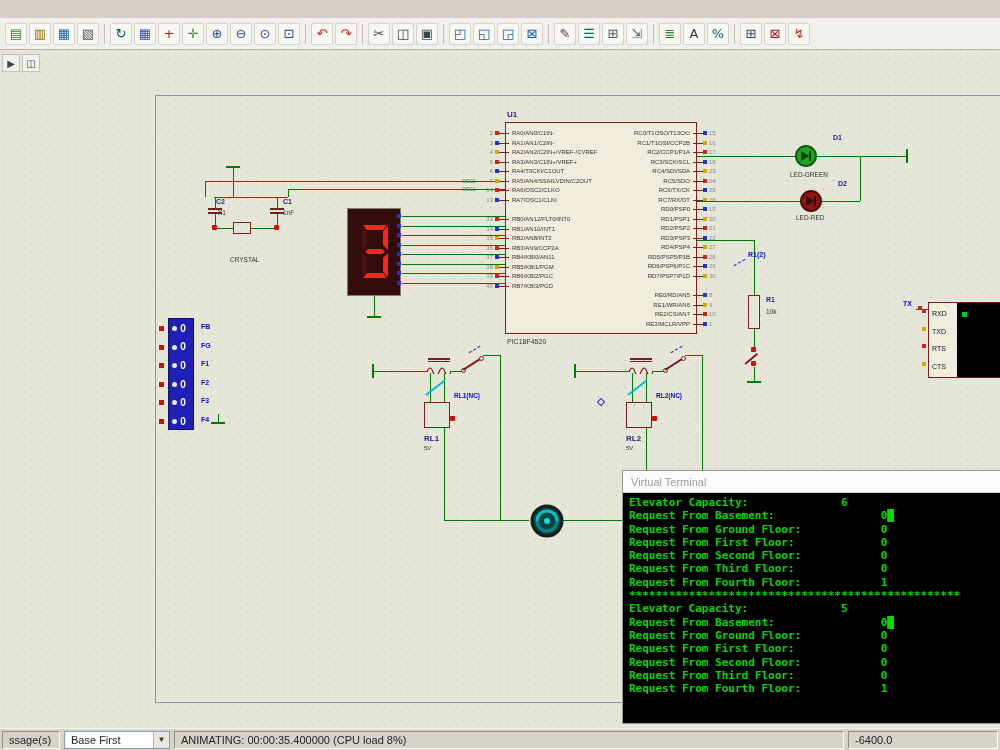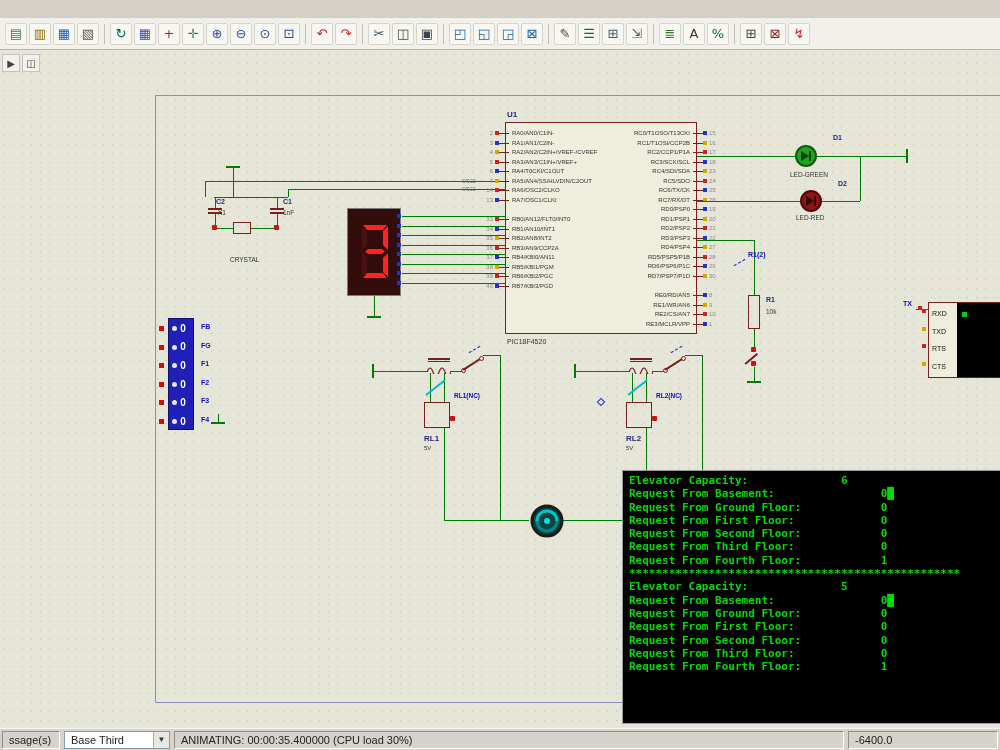--- a/index.html
+++ b/index.html
@@ -364,20 +364,23 @@
       <div id="compim-pins">
           <div class="ser-row">RXD</div>
           <div class="ser-row">TXD</div>
           <div class="ser-row">RTS</div>
           <div class="ser-row">CTS</div>
         </div>
       <div id="compim-screen"></div>
     </div>
 
     <div id="vterm">
+      <div id="vtitle">
+          <span>Virtual Terminal</span>
+        </div>
       <pre id="vtext">Elevator Capacity:              6
 Request From Basement:                0█
 Request From Ground Floor:            0
 Request From First Floor:             0
 Request From Second Floor:            0
 Request From Third Floor:             0
 Request From Fourth Floor:            1
 **************************************************
 Elevator Capacity:              5
 Request From Basement:                0█
@@ -405,20 +408,20 @@
       <i class="sq" style="left: 397px; top: 230.5px; background: rgb(34, 51, 204);"></i>
       <i class="sq" style="left: 922px; top: 259px; background: rgb(204, 34, 34);"></i>
       <i class="sq" style="left: 922px; top: 276.5px; background: rgb(204, 170, 0);"></i>
       <i class="sq" style="left: 922px; top: 294px; background: rgb(204, 34, 34);"></i>
       <i class="sq" style="left: 922px; top: 311.5px; background: rgb(204, 170, 0);"></i>
     </div>
 
   <div id="statusbar">
     <div id="sb-msg" class="sunken">ssage(s)</div>
     <div id="sb-combo">
-      <span>Base Third</span>
+      <span>Base First</span>
       <span id="sb-combo-arrow">▼</span>
     </div>
-    <div id="sb-anim" class="sunken">ANIMATING: 00:00:35.400000 (CPU load 30%)</div>
+    <div id="sb-anim" class="sunken">ANIMATING: 00:00:35.400000 (CPU load 8%)</div>
     <div id="sb-coord" class="sunken">-6400.0</div>
   </div>
 
 </div>
 
 </body></html>

